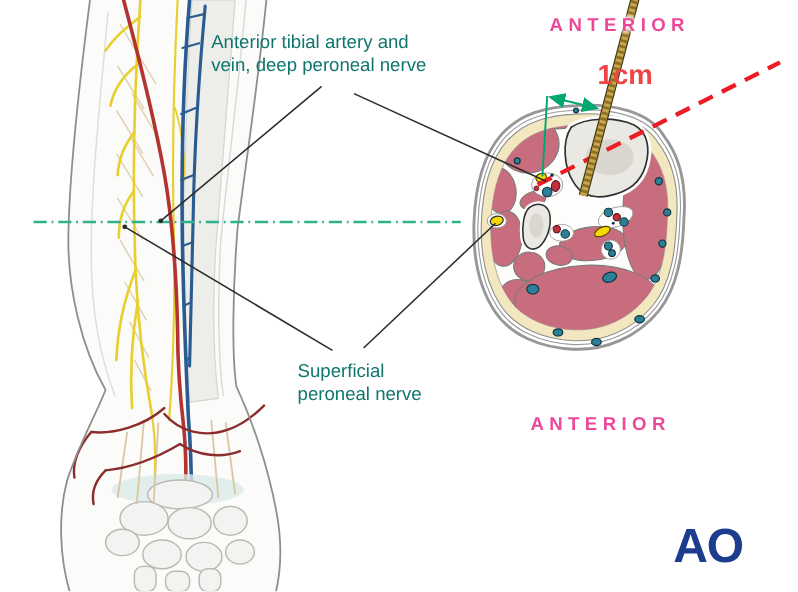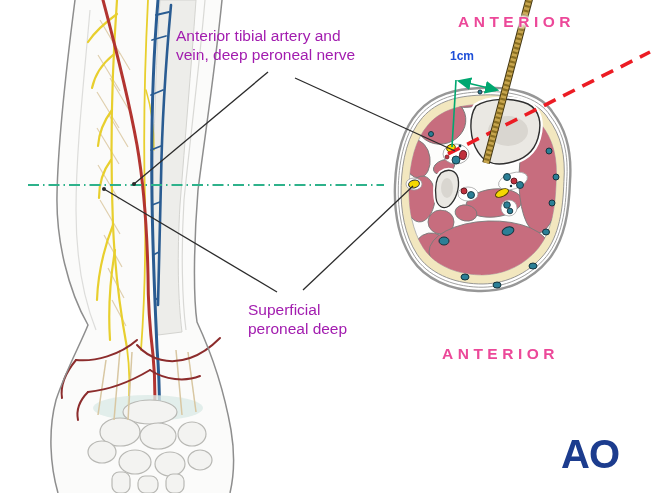--- a/index.html
+++ b/index.html
@@ -1,22 +1,22 @@
 <!DOCTYPE html>
 <html><head>
 <meta charset="utf-8">
 <style>
   html,body{margin:0;padding:0;background:#fff;}
   #stage{position:relative;width:665px;height:493px;background:#ffffff;overflow:hidden;
          font-family:"Liberation Sans",sans-serif;}
   #art{position:absolute;left:0;top:0;}
-  .lbl{position:absolute;color:#a21caf;font-size:15.5px;line-height:1.24;white-space:pre-line;}
+  .lbl{position:absolute;color:#0f766e;font-size:15.5px;line-height:1.24;white-space:pre-line;}
   .orient{position:absolute;color:#ec4899;font-size:15.5px;font-weight:600;letter-spacing:4.5px;
           text-shadow:0 0 3px #fff,0 0 3px #fff,0 0 4px #fff,0 0 5px #fff;}
-  .meas{position:absolute;color:#1d4ed8;font-size:12px;font-weight:600;}
+  .meas{position:absolute;color:#ef4444;font-size:23px;font-weight:600;margin-left:48px;}
 </style>
 </head>
 <body>
 
 <div id="stage">
 
 <svg id="art" width="665" height="493" viewBox="0 0 665 493">
   <defs>
     <path id="xsOuter" d="M480,88 C510,86 541,93 553,113 C567,131 572,153 570,181 C569,211 565,239 549,259 C531,281 505,292 478,291 C450,290 425,279 412,259 C399,239 394,212 395,185 C396,158 402,130 418,112 C434,94 456,89 480,88 Z"></path>
     <clipPath id="fasciaClip">
@@ -221,18 +221,18 @@
   </g>
   <circle cx="134" cy="184" r="2" fill="#2b2b2b"></circle>
   <circle cx="104" cy="189" r="2" fill="#2b2b2b"></circle>
 
   <text x="561" y="468" font-family="Liberation Sans, sans-serif" font-size="40" font-weight="bold" fill="#1c3c8e" letter-spacing="-1">AO</text>
 </svg>
 
 <div class="lbl" style="left:176px;top:26px;">Anterior tibial artery and
 vein, deep peroneal nerve</div>
 <div class="lbl" style="left:248px;top:300px;">Superficial
-peroneal deep</div>
+peroneal nerve</div>
 <div class="orient" style="left:458px;top:13px;">ANTERIOR</div>
 <div class="orient" style="left:442px;top:345px;">ANTERIOR</div>
 <div class="meas" style="left:450px;top:49px;">1cm</div>
 
 </div>
 
 </body></html>

